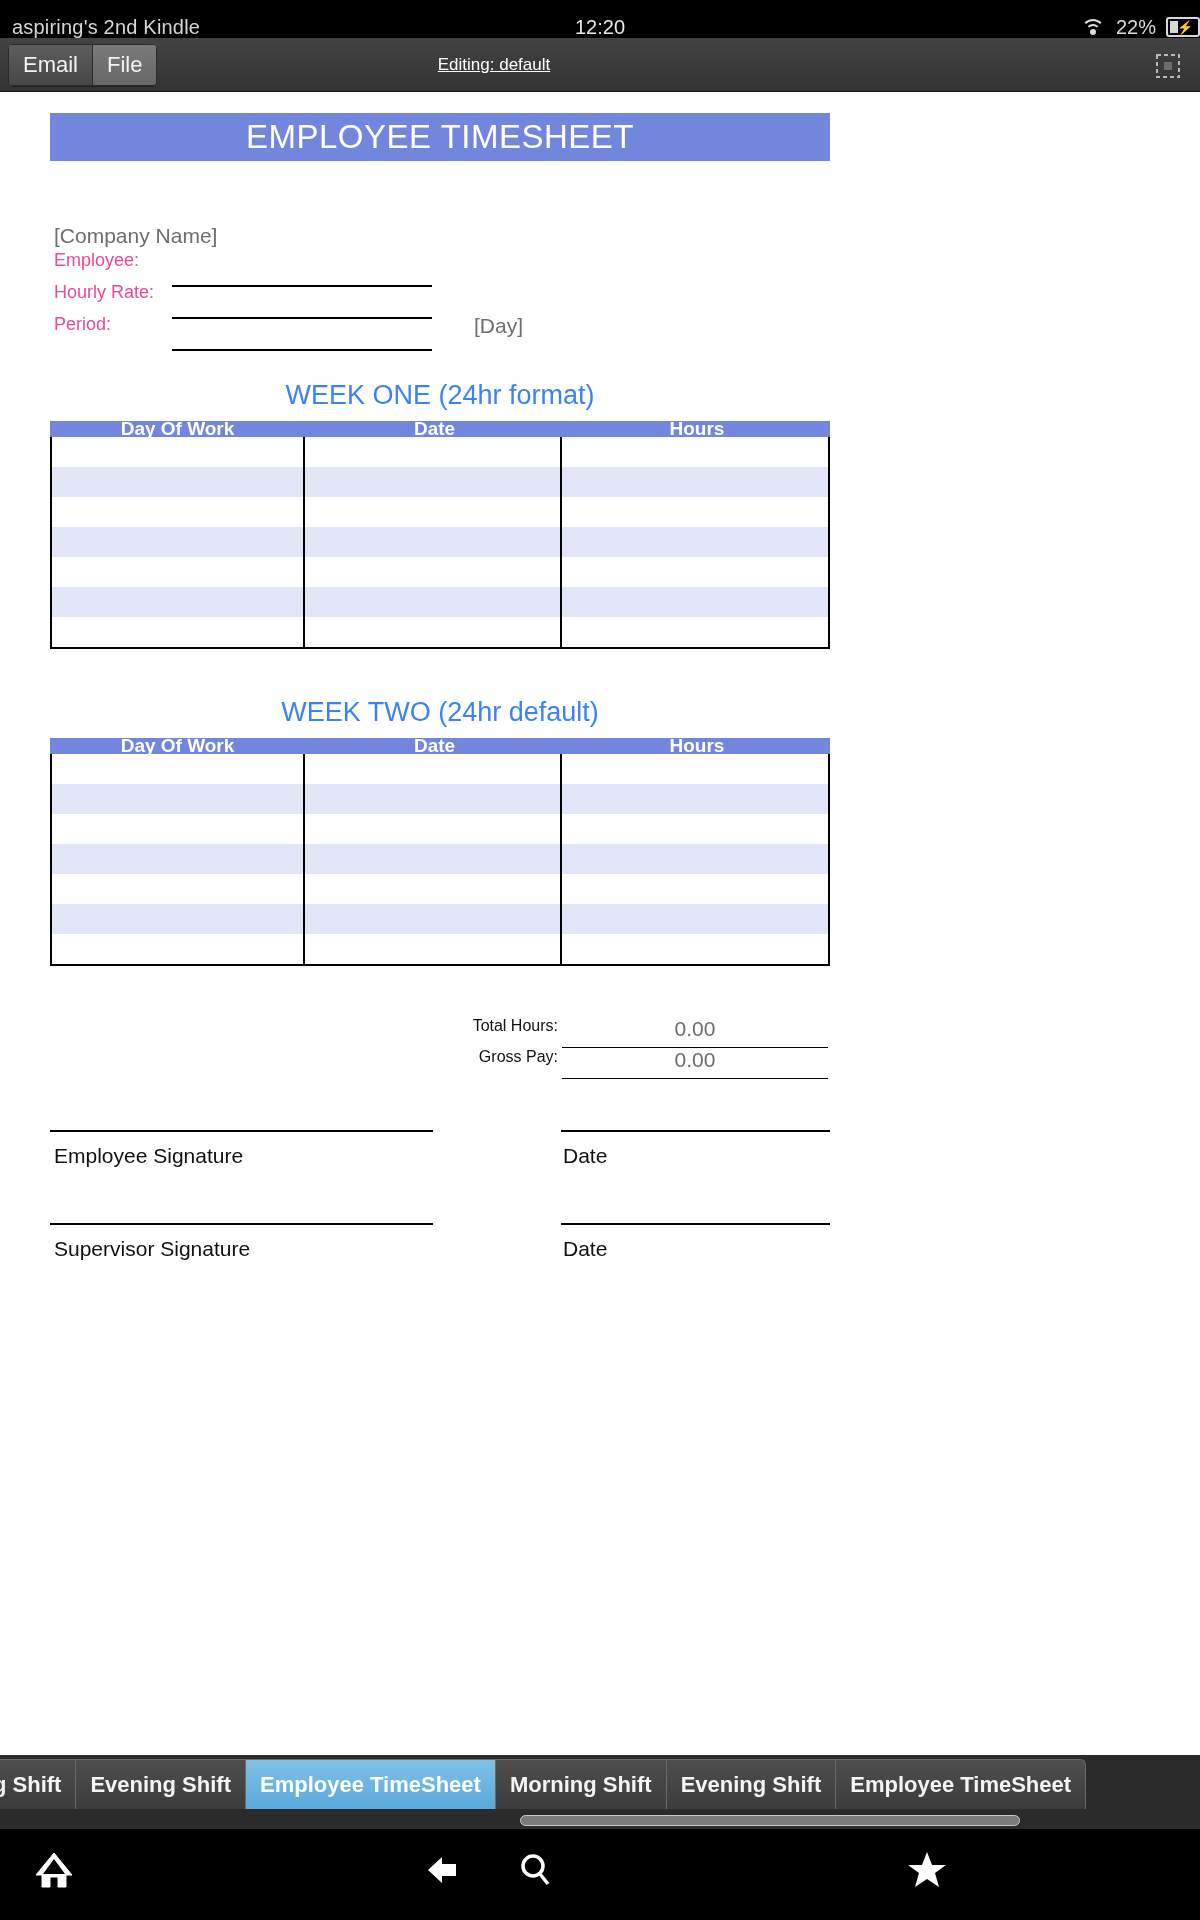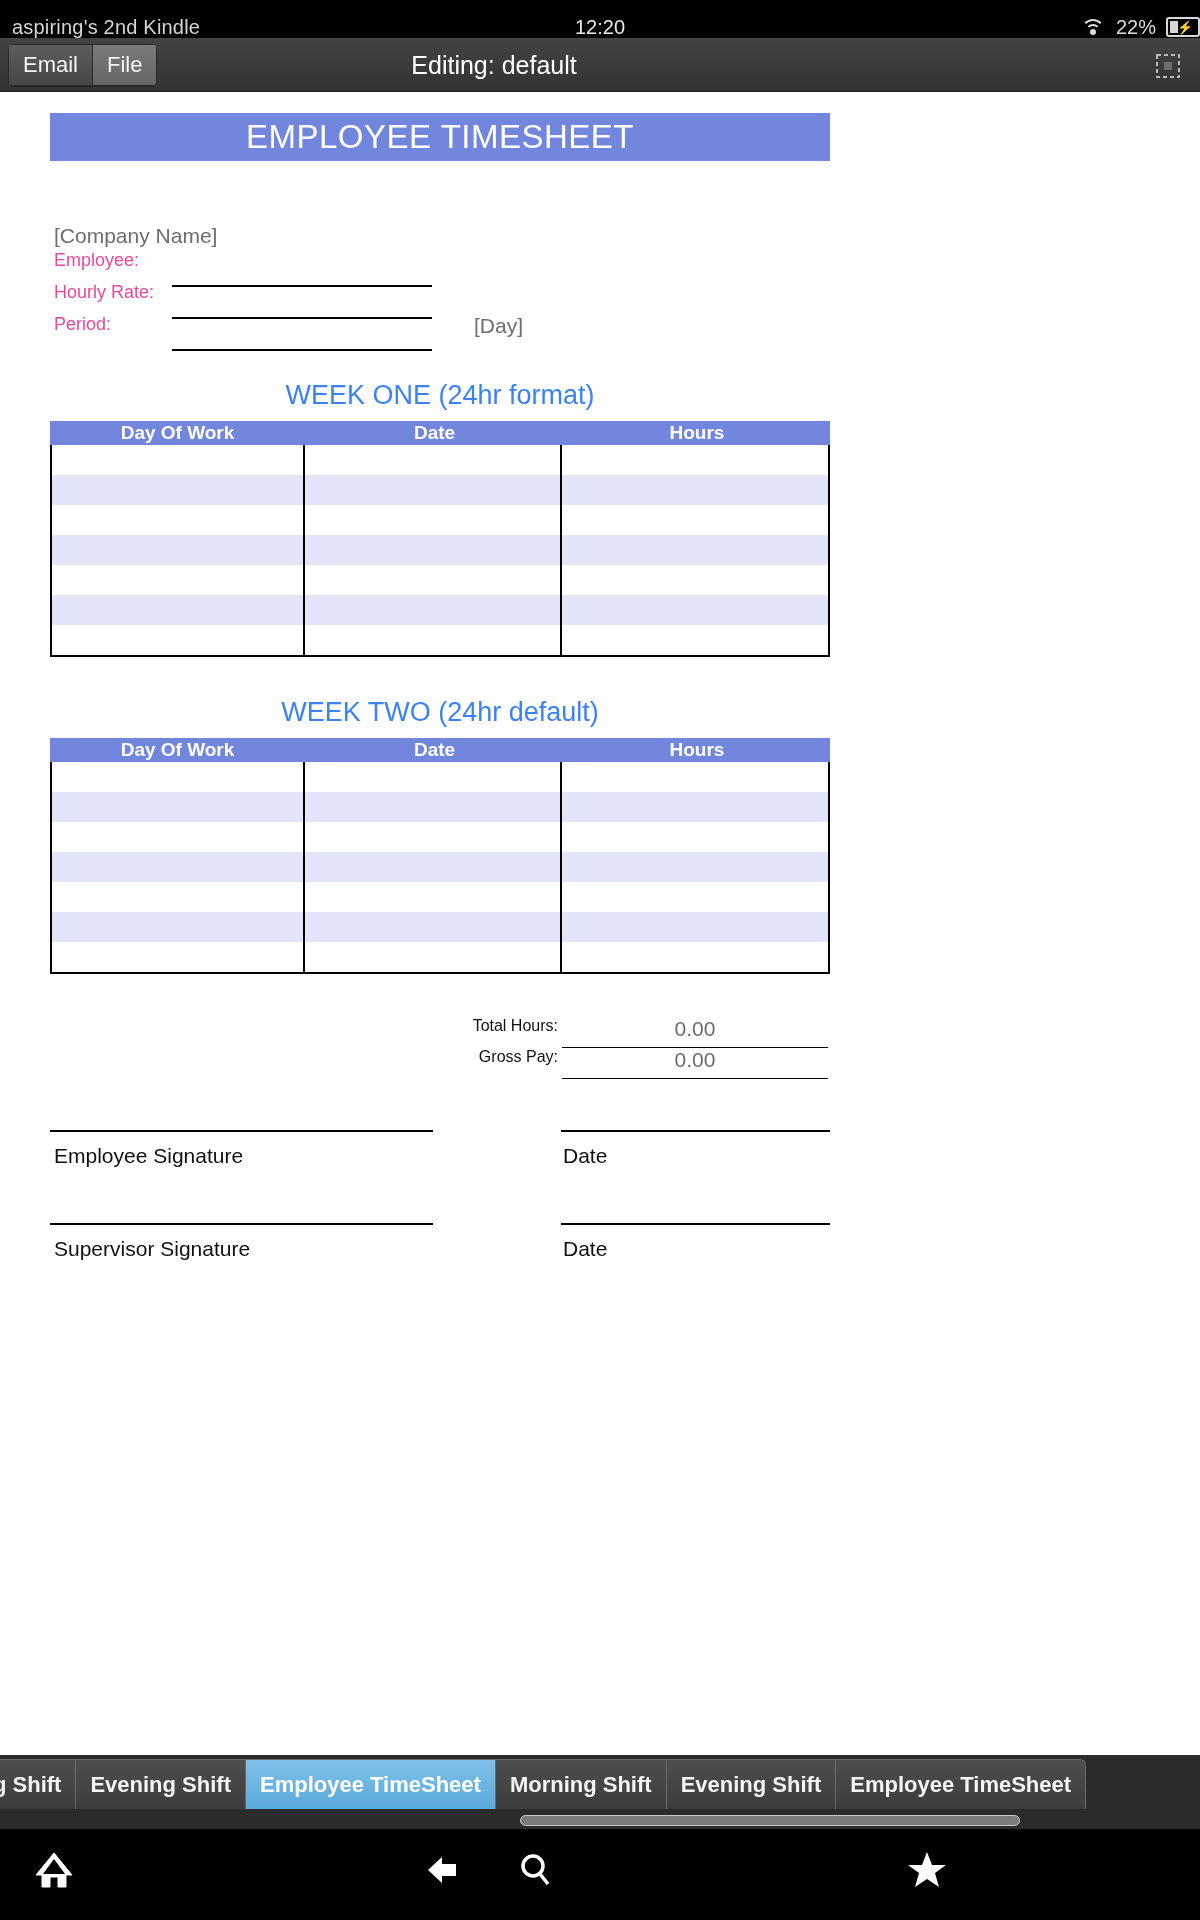--- a/index.html
+++ b/index.html
@@ -38,42 +38,42 @@
   .btngroup{ position:absolute; left:8px; top:6px; display:flex;
     border-radius:6px; overflow:hidden; box-shadow:0 1px 0 #222; }
   .tbbtn{
     background:linear-gradient(#5d5d5d,#474747);
     color:#f2f2f2; font-size:22px; padding:7px 14px;
     border:1px solid #2a2a2a; border-right:none; cursor:pointer;
   }
   .tbbtn:last-child{ border-right:1px solid #2a2a2a;
     background:linear-gradient(#7a7a7a,#666); }
   .tb-title{ position:absolute; left:0; top:0; width:988px; line-height:54px;
-    text-align:center; color:#fff; font-size:25px; }
+    text-align:center; color:#fff; font-size:17px;text-decoration:underline; }
   .tb-expand{ position:absolute; right:18px; top:14px; width:28px; height:28px;
     cursor:pointer; }
 
   
   .doc{ position:absolute; left:0; top:92px; width:1200px; height:1663px;
         background:#fff; overflow:hidden; }
   .banner{
     position:absolute; left:50px; top:21px; width:780px; height:48px;
     background:#7386dd; color:#fff; font-size:33px;
     display:flex; align-items:center; justify-content:center; letter-spacing:.5px;
   }
   .company{ position:absolute; left:54px; top:132px; font-size:21px; color:#6d6d6d; }
   .frow{ position:absolute; left:54px; font-size:18px; color:#ec4899; }
   .flabel{ display:inline-block; width:118px; }
   .fline{ position:absolute; height:0; border-bottom:2px solid #000; }
   .daytag{ position:absolute; font-size:21px; color:#6d6d6d; }
 
   .wk-title{ position:absolute; width:780px; left:50px; text-align:center;
              font-size:27px; color:#3b82f6; }
   .tbl{ position:absolute; left:50px; width:780px; }
-  .thead{ display:flex; height:24px; background:#7386dd; color:#fff;
+  .thead{ display:flex; height:16px; background:#7386dd; color:#fff;
           font-size:19px; font-weight:bold; }
   .thead div{ display:flex; align-items:center; justify-content:center; }
   .c1{ width:255px; } .c2{ width:259px; } .c3{ width:266px; }
   .tbody{ border:2px solid #000; border-top:none; }
   .trow{ display:flex; height:30px; }
   .trow.alt{ background:#e2e4f7; }
   .tcell{ height:100%; }
   .tcell.b1{ width:253px; border-right:2px solid #000; }
   .tcell.b2{ width:257px; border-right:2px solid #000; }
   .tcell.b3{ flex:1; }

